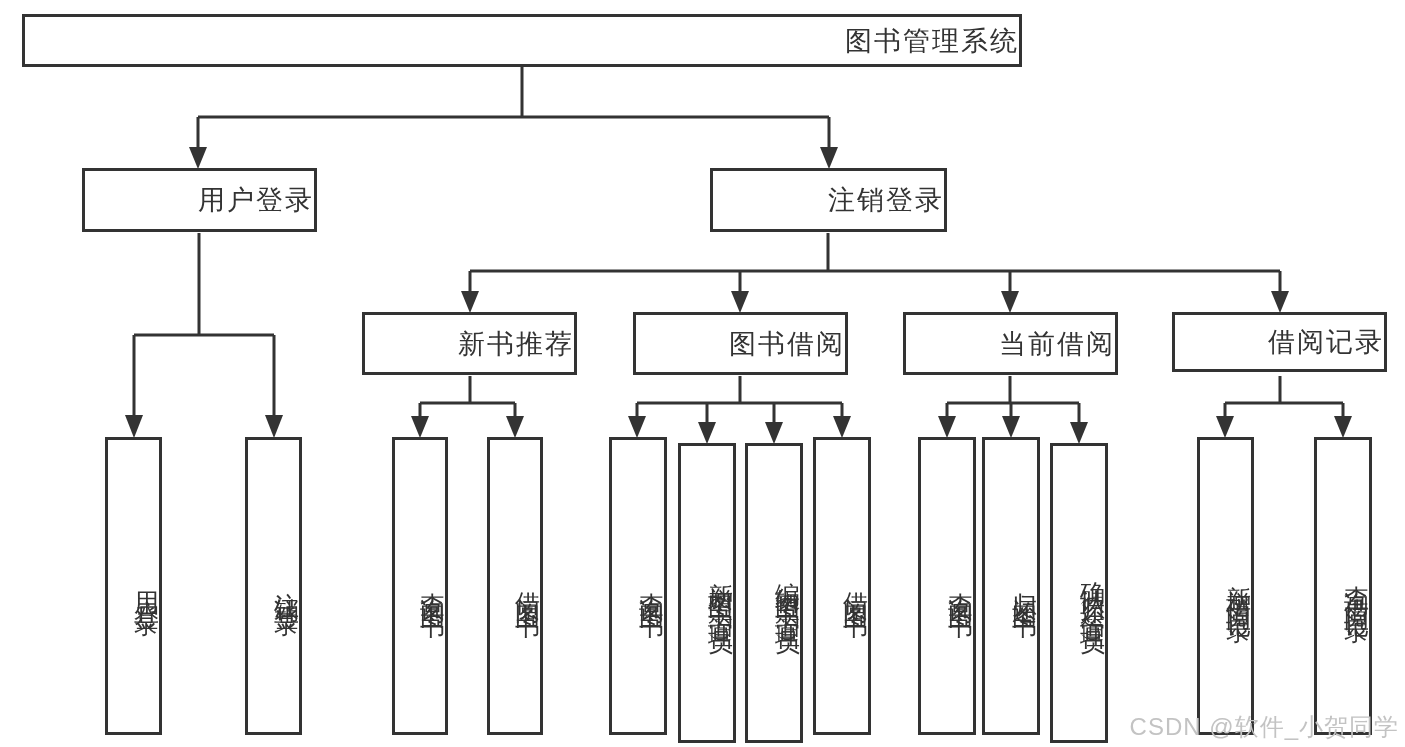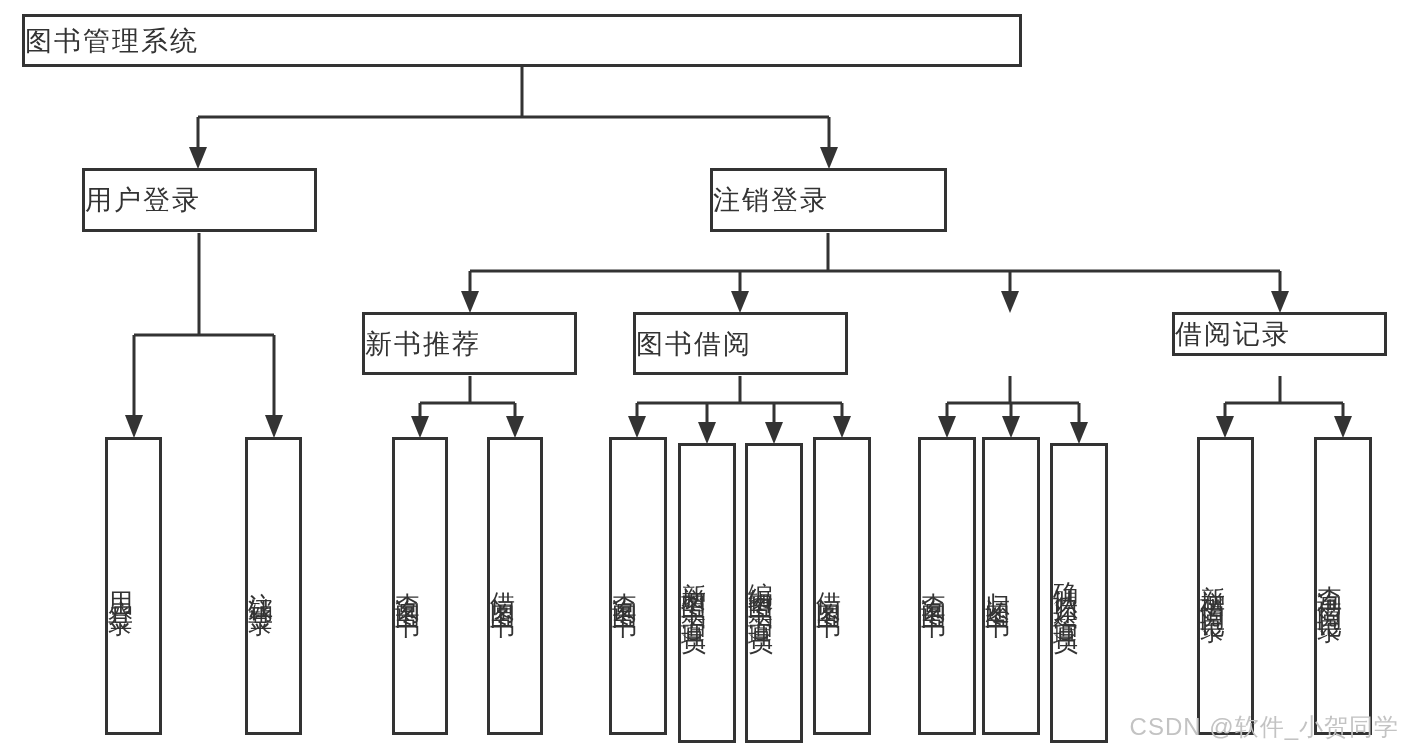--- a/index.html
+++ b/index.html
@@ -5,21 +5,21 @@
   html,body{margin:0;padding:0;background:#ffffff;}
   .canvas{
     position:relative;width:1405px;height:747px;background:#ffffff;overflow:hidden;
     font-family:"Liberation Sans","DejaVu Sans",sans-serif;color:#333333;
   }
   svg.connectors{position:absolute;left:0;top:0;z-index:1;}
   svg.connectors path{stroke:#333333;stroke-width:3;fill:none;}
   svg.connectors polygon{fill:#333333;stroke:none;}
   .node{
     position:absolute;box-sizing:border-box;border:3px solid #333333;background:#ffffff;
-    display:flex;align-items:center;justify-content:flex-start;z-index:2;
+    display:flex;align-items:center;justify-content:flex-end;z-index:2;
   }
   .h-node span{font-size:27px;letter-spacing:2px;white-space:nowrap;}
   .v-node span{
     writing-mode:vertical-rl;font-size:25px;letter-spacing:7px;line-height:1;white-space:nowrap;
   }
   .watermark{
     position:absolute;right:6px;bottom:4px;z-index:3;
     font-size:24px;color:#c3c3c3;letter-spacing:1px;white-space:nowrap;
   }
 </style>
@@ -88,21 +88,24 @@
   <div class="node h-node" style="left:710px;top:168px;width:237px;height:64px;">
     <span>注销登录</span>
   </div>
 
   <div class="node h-node" style="left:362px;top:312px;width:215px;height:63px;">
     <span>新书推荐</span>
   </div>
   <div class="node h-node" style="left:633px;top:312px;width:215px;height:63px;">
     <span>图书借阅</span>
   </div>
-  <div class="node h-node" style="left:1172px;top:312px;width:215px;height:44px;">
+  <div class="node h-node" style="left:903px;top:312px;width:215px;height:63px;">
+    <span>当前借阅</span>
+  </div>
+  <div class="node h-node" style="left:1172px;top:312px;width:215px;height:60px;">
     <span>借阅记录</span>
   </div>
 
   <div class="node v-node" style="left:105px;top:437px;width:57px;height:298px;">
     <span>用户登录</span>
   </div>
   <div class="node v-node" style="left:245px;top:437px;width:57px;height:298px;">
     <span>注销登录</span>
   </div>
 

